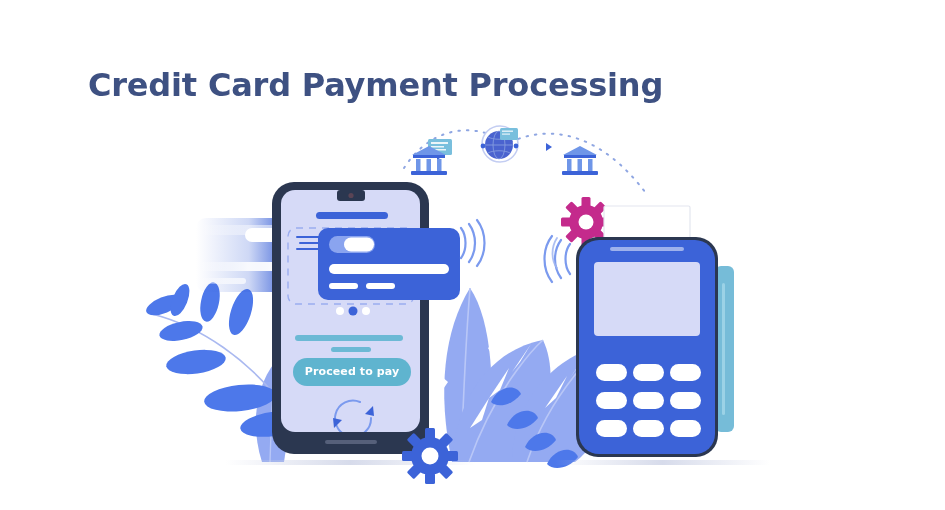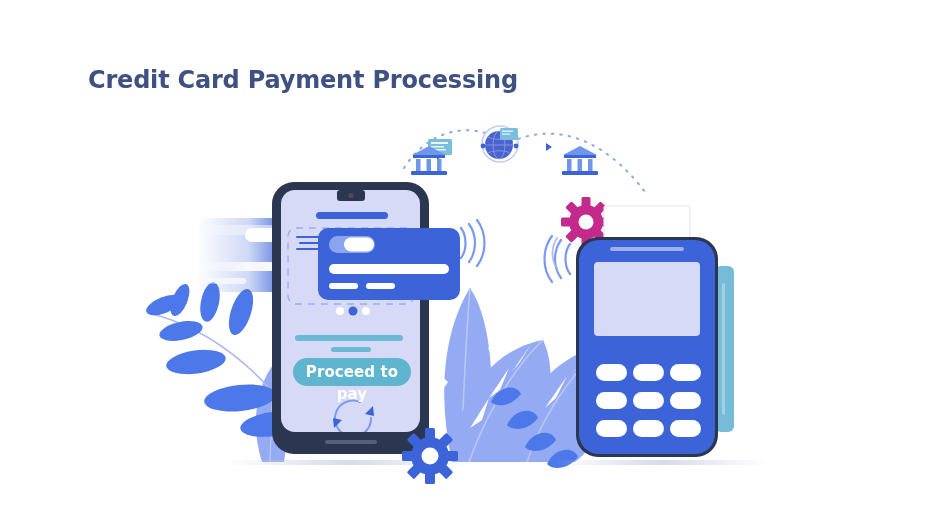--- a/index.html
+++ b/index.html
@@ -15,21 +15,21 @@
     position: relative;
     width: 945px;
     height: 510px;
     background: #ffffff;
     overflow: hidden;
   }
   #title {
     position: absolute;
     left: 88px;
     top: 66px;
-    font-size: 24px;
+    font-size: 32px;
     font-weight: bold;
     letter-spacing: -0.2px;
     color: #3e5182;
     font-family: "DejaVu Sans", sans-serif;
     white-space: nowrap;
     text-align: right;
   }
   .illus {
     position: absolute;
     left: 0;
@@ -39,21 +39,21 @@
   }
   .illus svg { display: block; }
   #btn-label {
     position: absolute;
     left: 296px;
     top: 361px;
     width: 112px;
     height: 22px;
     line-height: 22px;
     text-align: center;
-    font-size: 15px;
+    font-size: 11px;
     font-weight: bold;
     color: #ffffff;
     font-family: "DejaVu Sans", sans-serif;
     pointer-events: none;
     letter-spacing: 0.1px;
   }
 </style>
 </head>
 <body>
 

